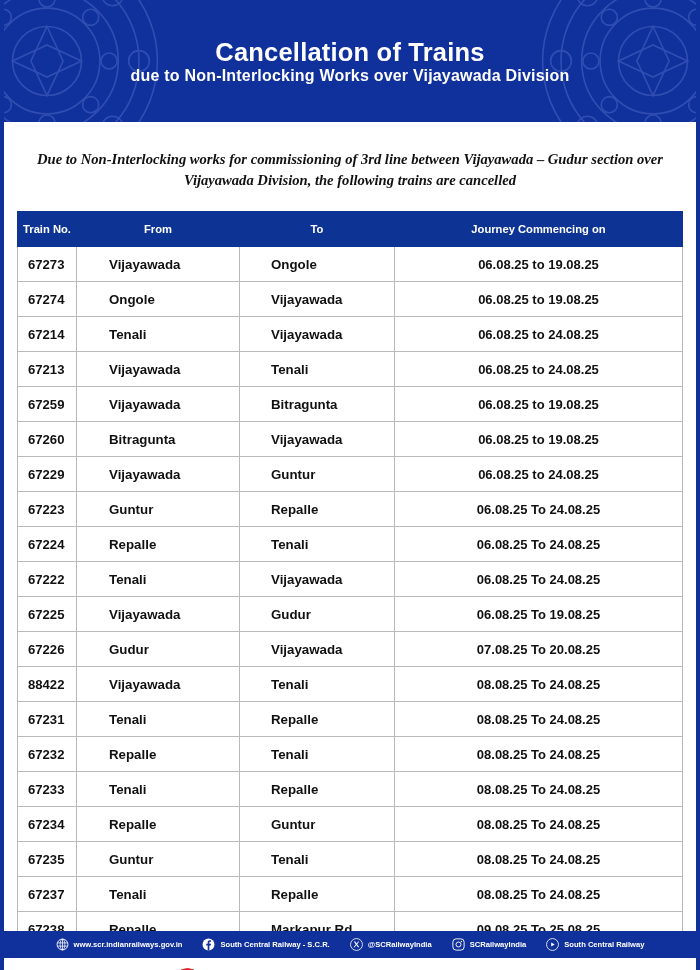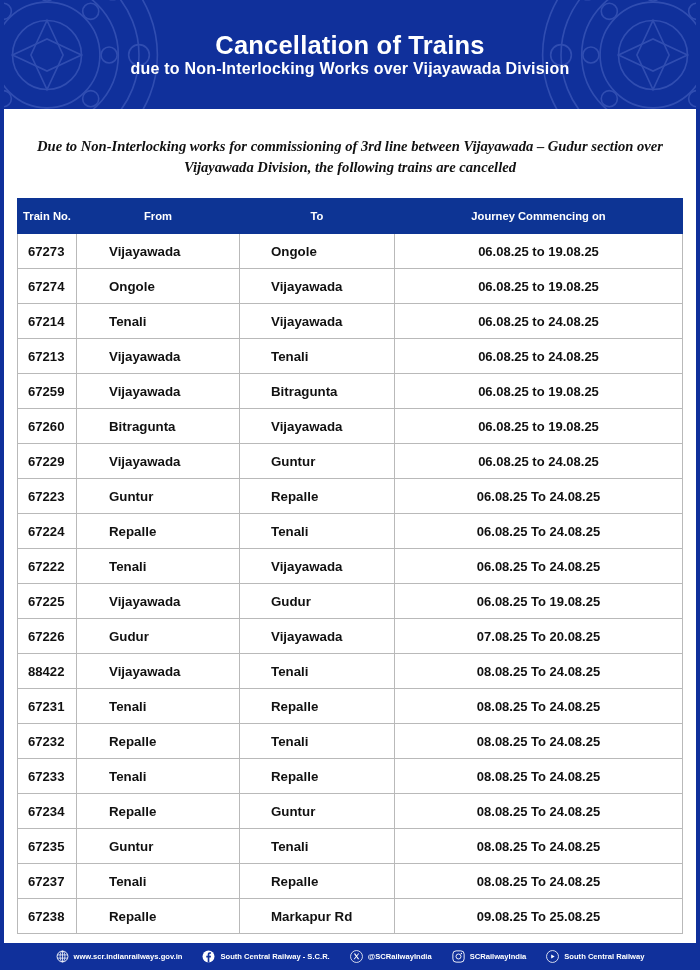--- a/index.html
+++ b/index.html
@@ -13,21 +13,21 @@
     position: relative;
     width: 700px; height: 970px;
     background: #ffffff;
     border-left: 4px solid #10309b;
     border-right: 4px solid #10309b;
   }
 
   
   .banner {
     position: relative;
-    height: 109px;
+    height: 122px;
     background: #10309b;
     overflow: hidden;
     display: flex;
     flex-direction: column;
     align-items: center;
     justify-content: center;
   }
   .mandala {
     position: absolute;
     top: 50%;
@@ -114,21 +114,21 @@
   .logo-text {
     color: #123a9b;
     font-weight: bold;
     font-size: 23px;
     letter-spacing: .4px;
   }
 
   
   .social-bar {
     position: absolute;
-    left: -4px; right: -4px; bottom: 0;
+    left: -4px; right: -4px; bottom: 12px;
     height: 27px;
     background: #10309b;
     display: flex;
     align-items: center;
     justify-content: center;
     gap: 20px;
     padding: 0 12px;
   }
   .social-item {
     display: flex;

